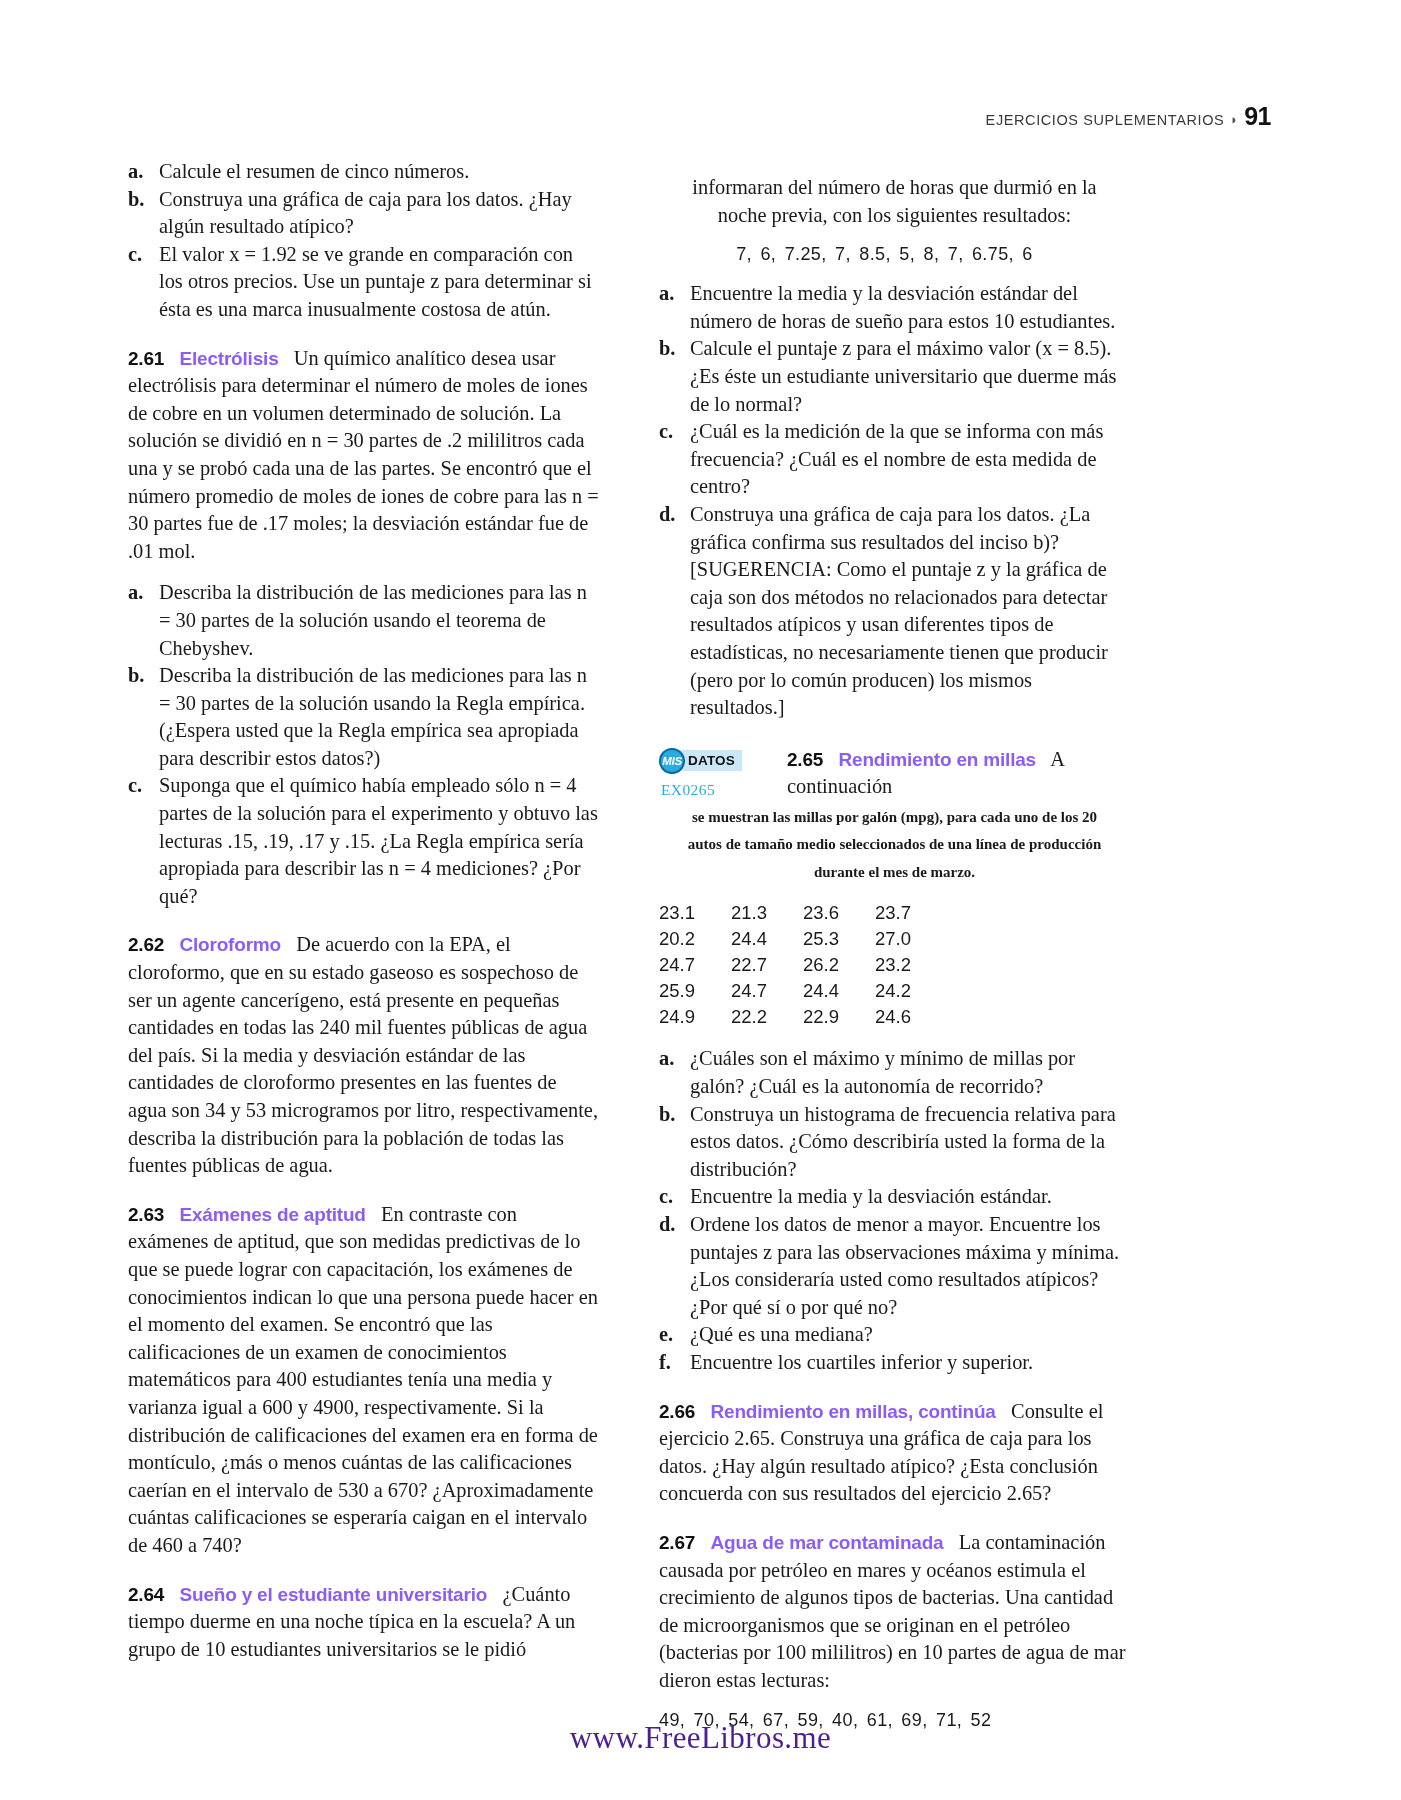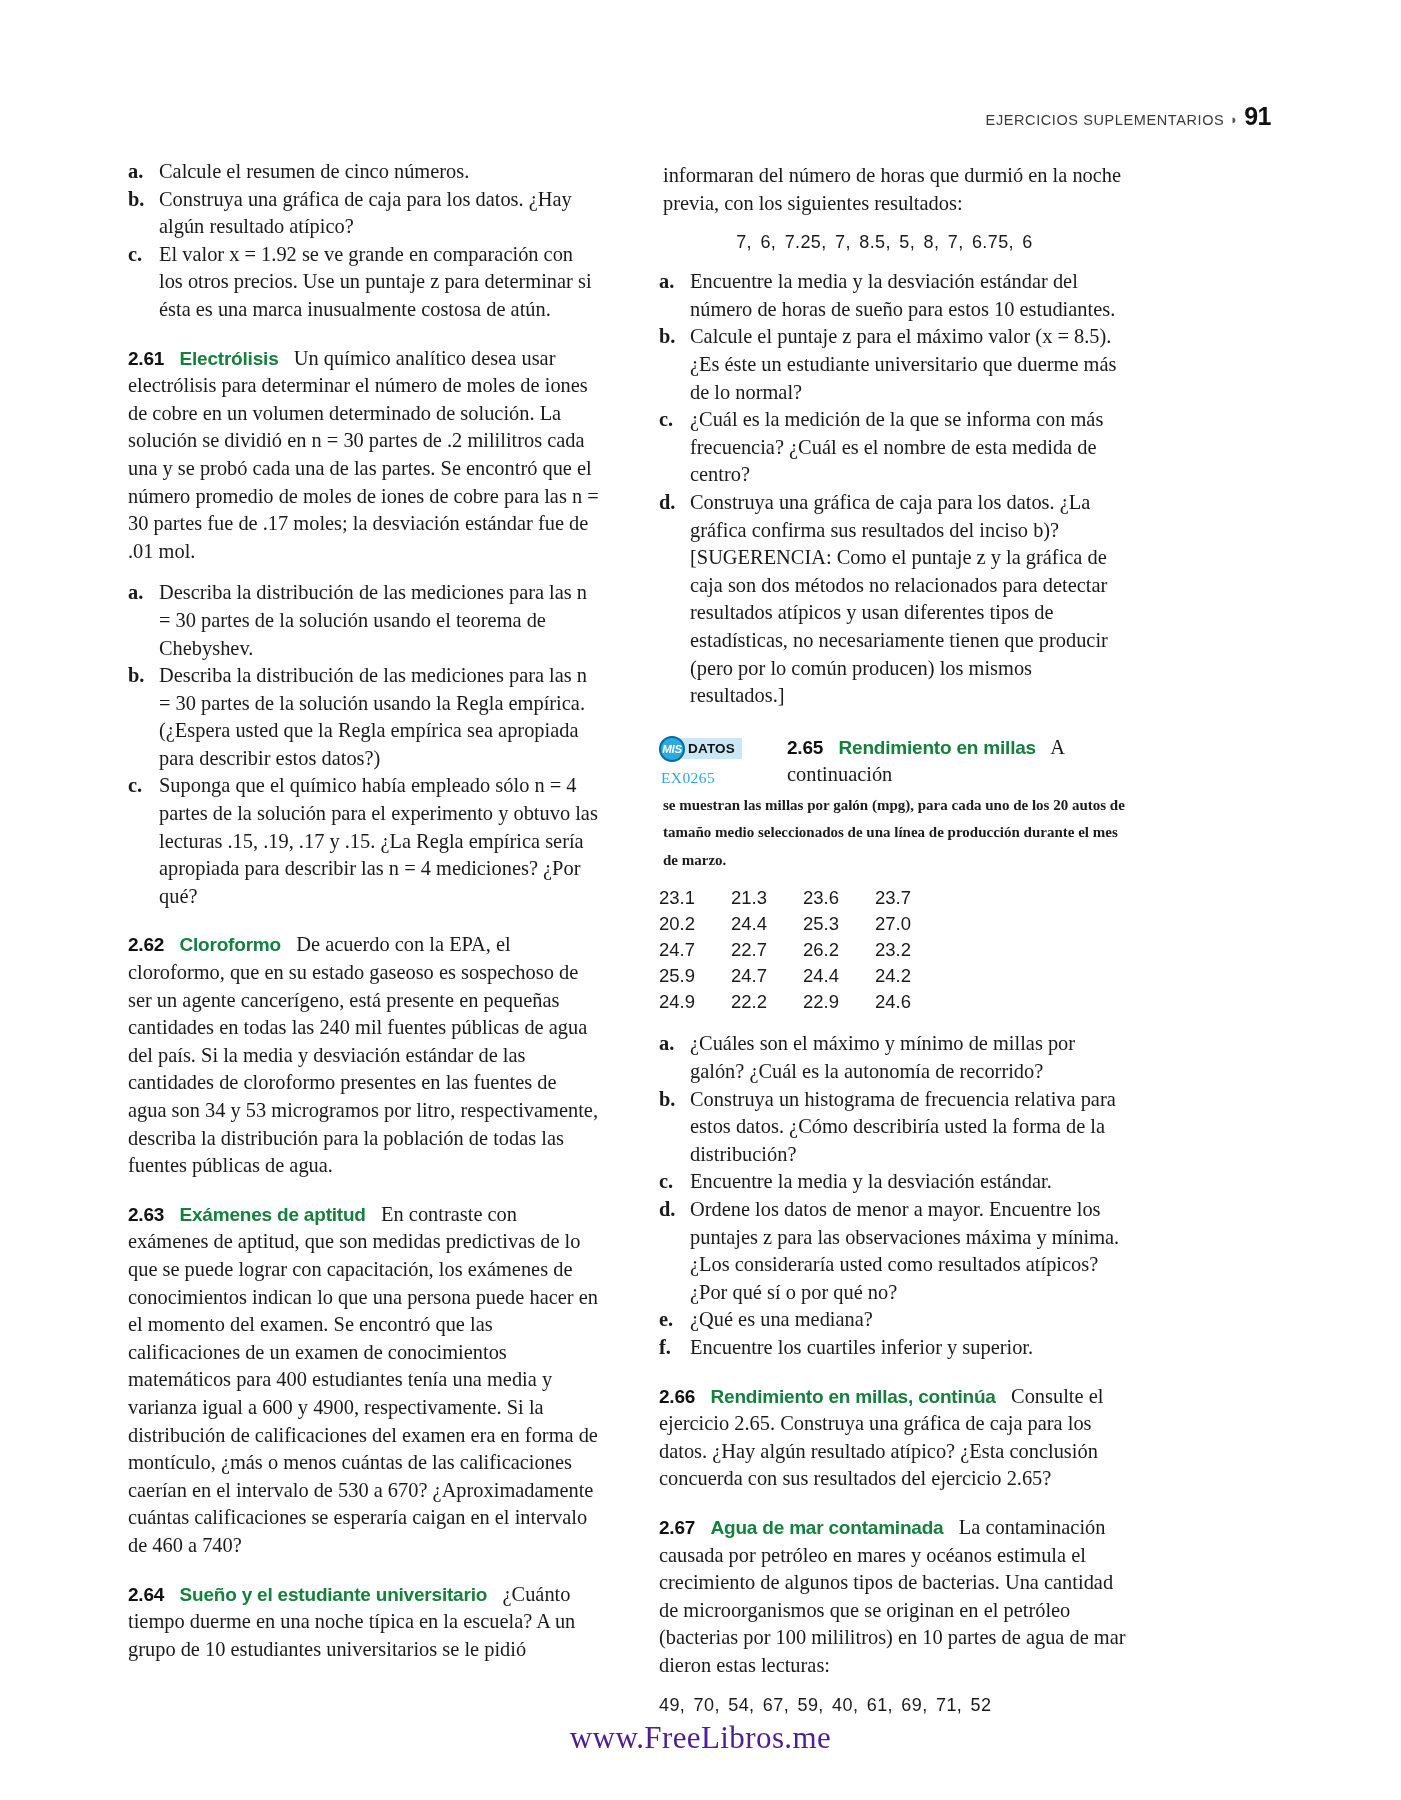--- a/index.html
+++ b/index.html
@@ -55,24 +55,24 @@
     width: 1002px;
     display: flex;
     gap: 60px;
   }
   .col {
     width: 471px;
   }
 
   
   p {
-    margin: 4px;
+    margin: 16px;
     font-size: 20.4px;
     line-height: 27.6px;
-    text-align: left;
+    text-align: center;
   }
   .para {
     margin-bottom: 0px;
   }
 
   
   .item {
     display: flex;
     font-size: 20.4px;
     line-height: 27.6px;
@@ -97,21 +97,21 @@
     font-family: "Liberation Sans", sans-serif;
     font-weight: bold;
     font-size: 19px;
     color: #111;
     letter-spacing: -0.2px;
   }
   .ex-title {
     font-family: "Liberation Sans", sans-serif;
     font-weight: bold;
     font-size: 19px;
-    color: #15803d;
+    color: #8b5cf6;
     letter-spacing: -0.2px;
   }
   .ex-body {
     font-family: "Liberation Serif", serif;
   }
   .list {
     margin-top: 14px;
   }
   .list .item + .item {
     margin-top: 0px;

